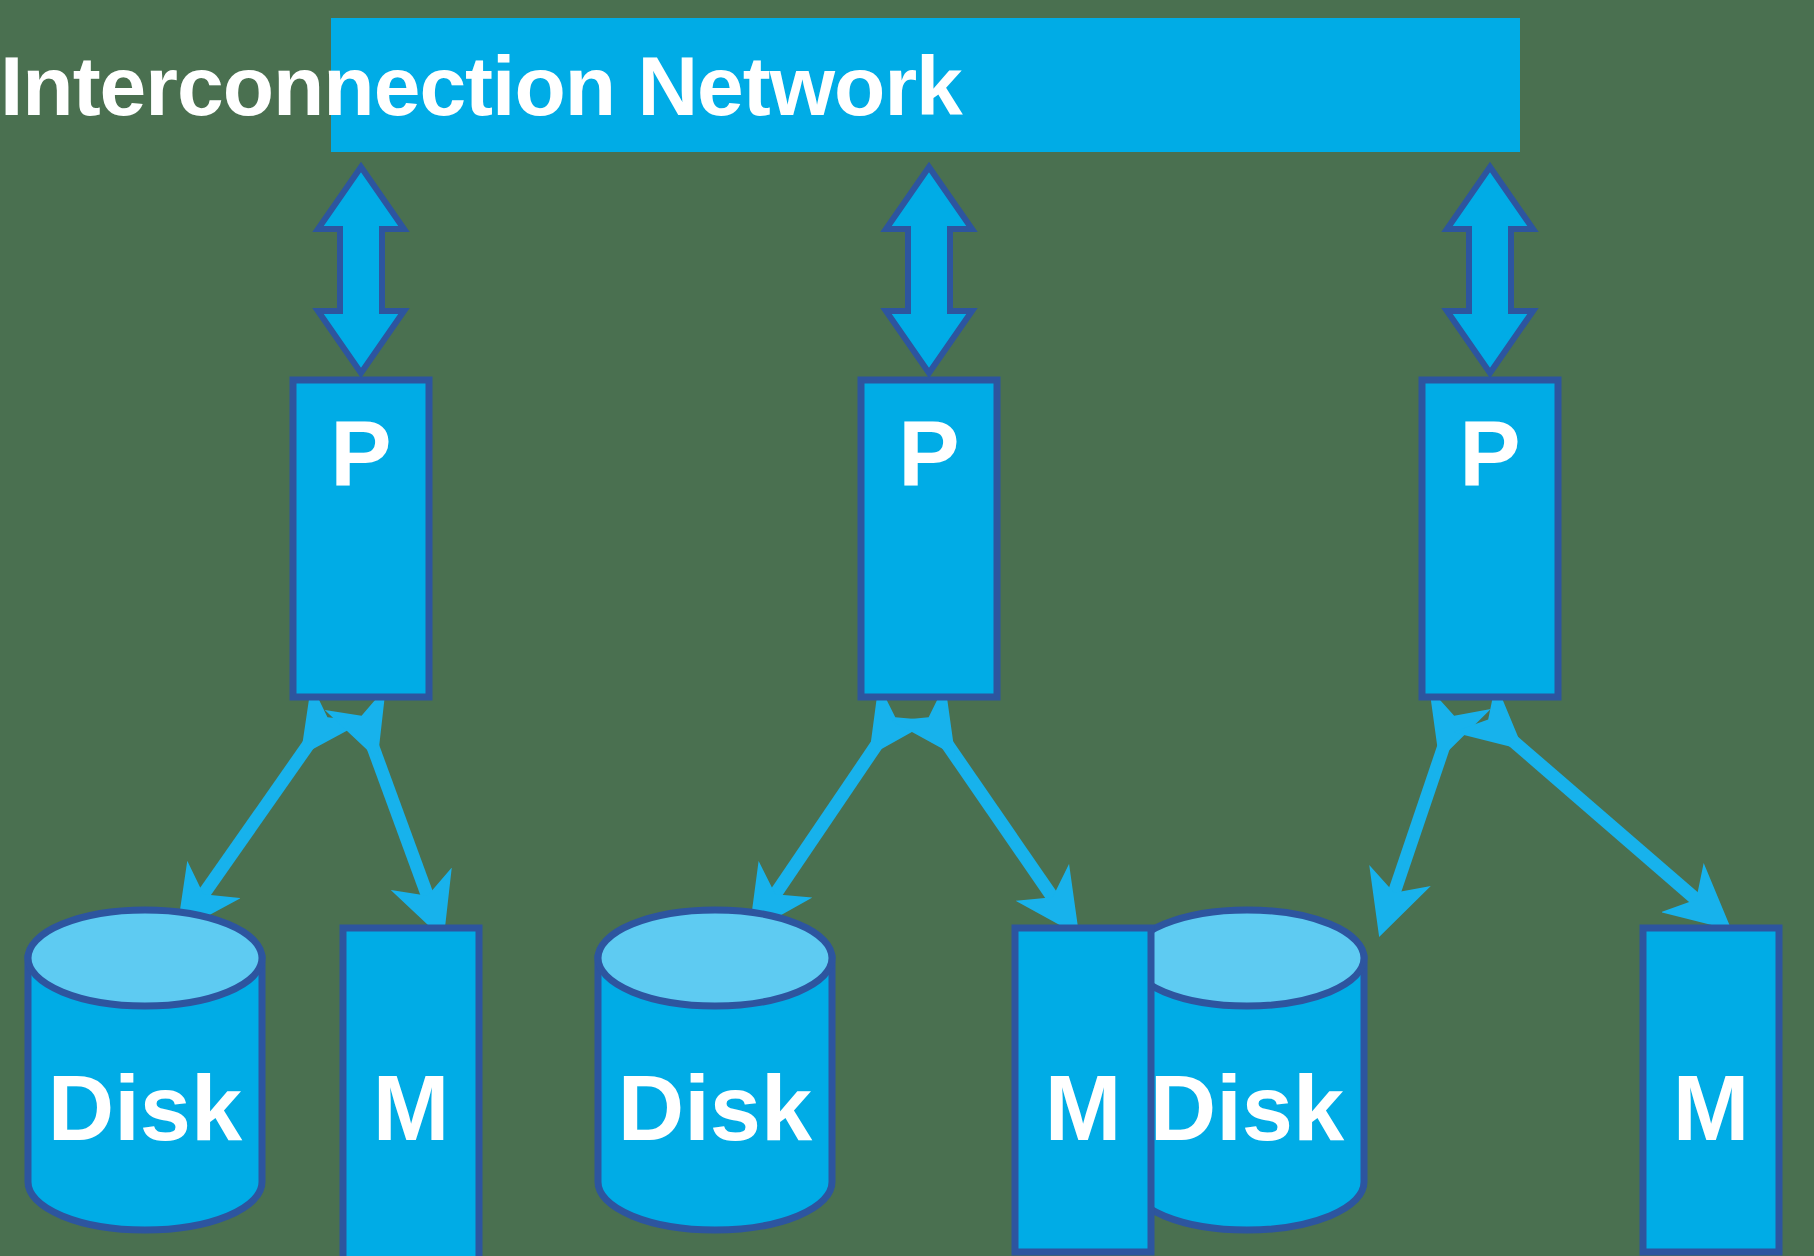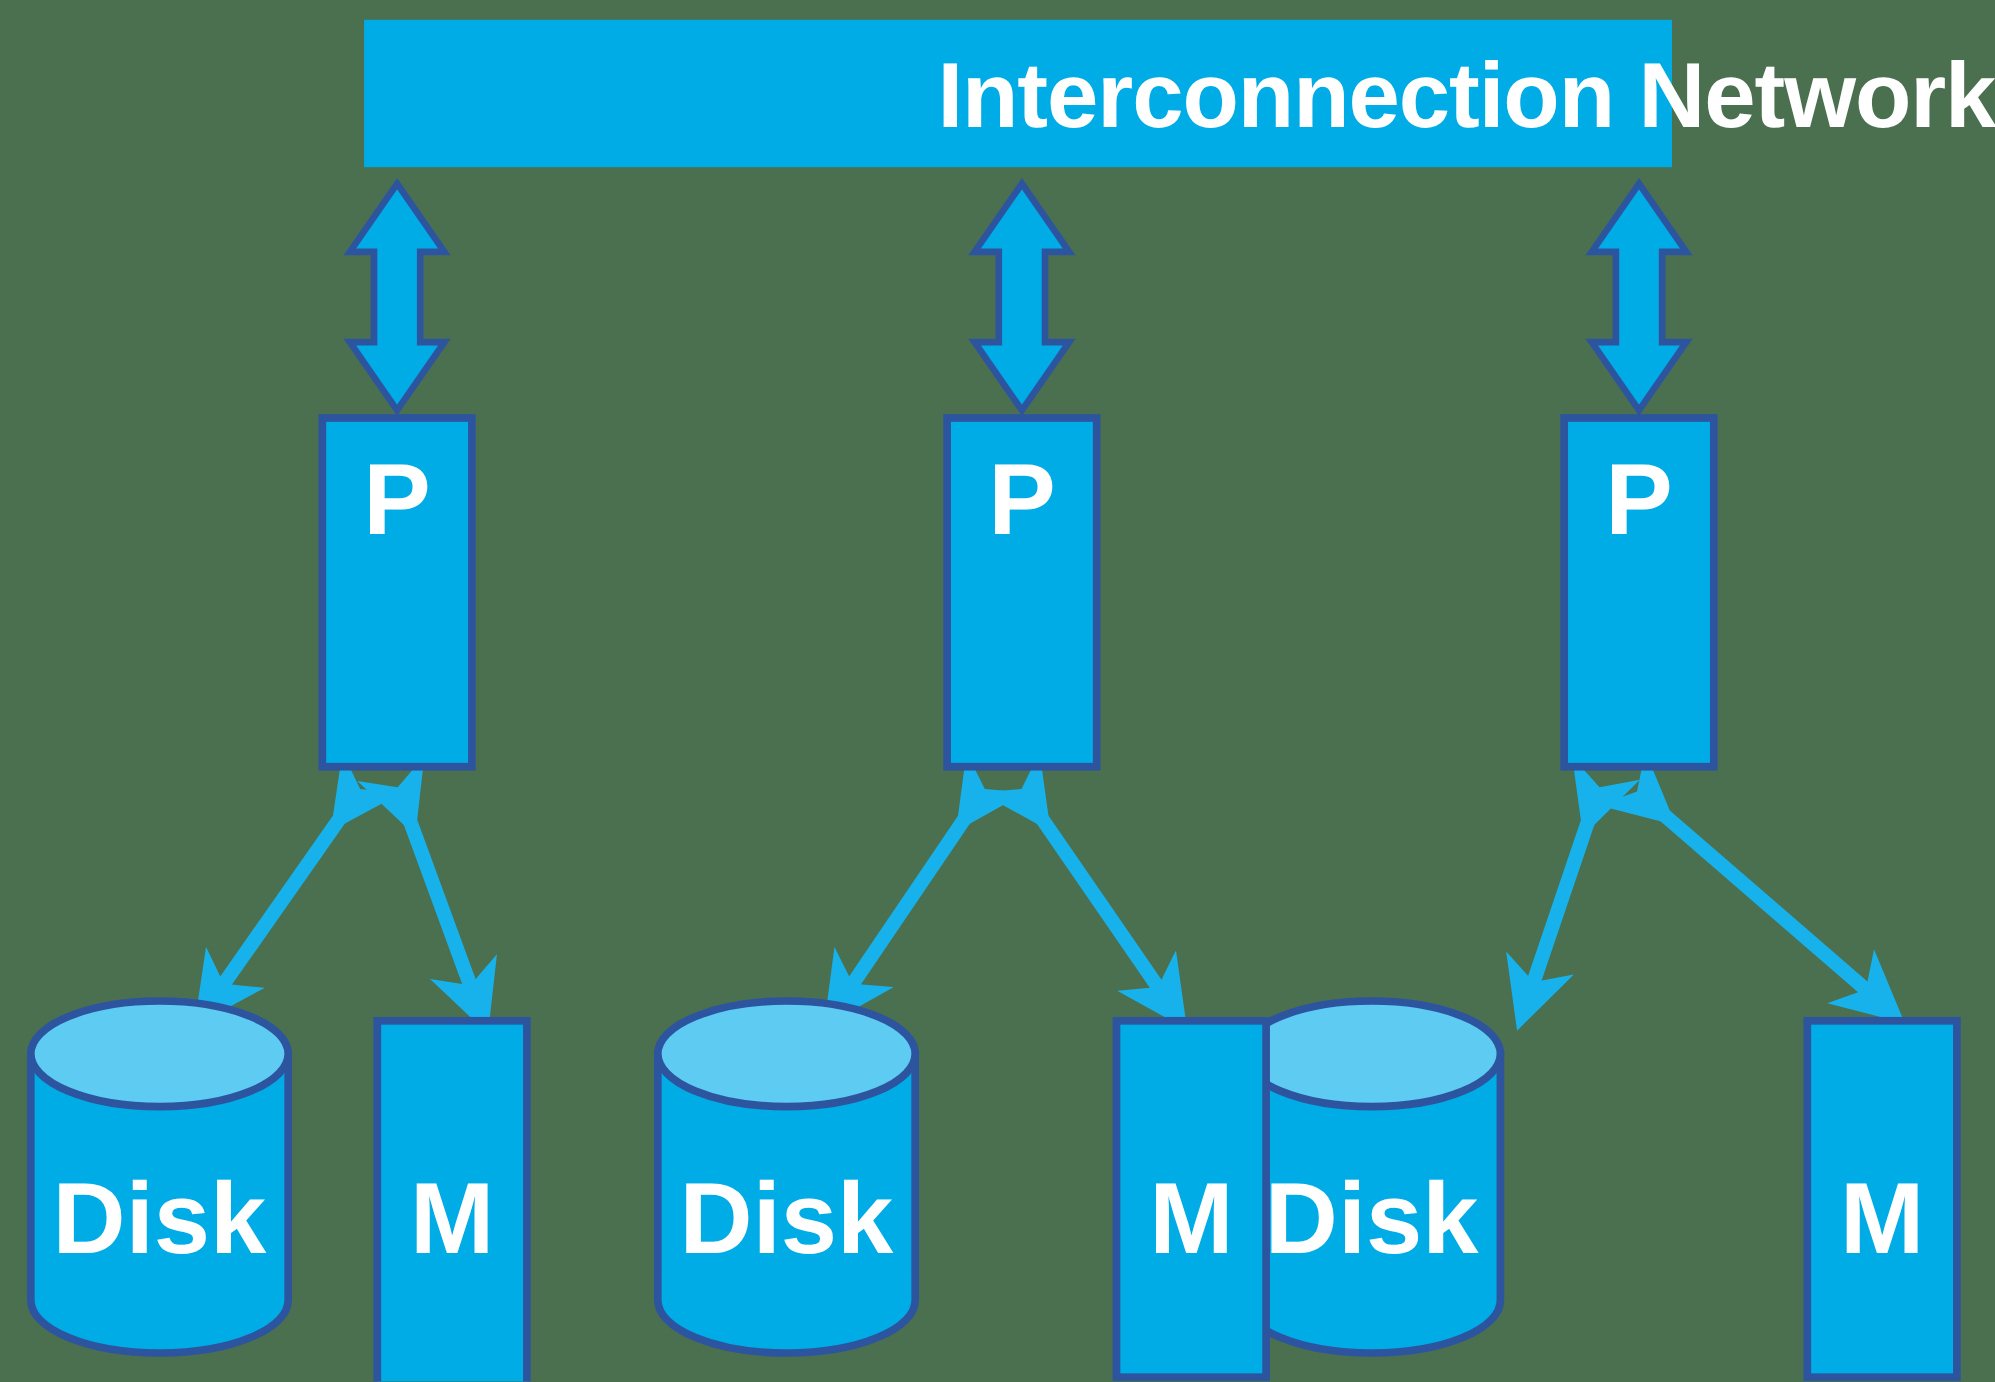--- a/index.html
+++ b/index.html
@@ -35,21 +35,21 @@
     white-space: nowrap;
     pointer-events: none;
     text-align: center;
   }
   .title-text {
     font-size: 84px;
     letter-spacing: -1px;
     left: 0;
     right: 0;
     top: 44px;
-    text-align: right;
+    text-align: left;
   }
   .p-text  { font-size: 92px; }
   .m-text  { font-size: 92px; }
   .disk-text { font-size: 92px; text-align: center; }
 </style>
 </head>
 <body>
 
 <div id="stage">
 

